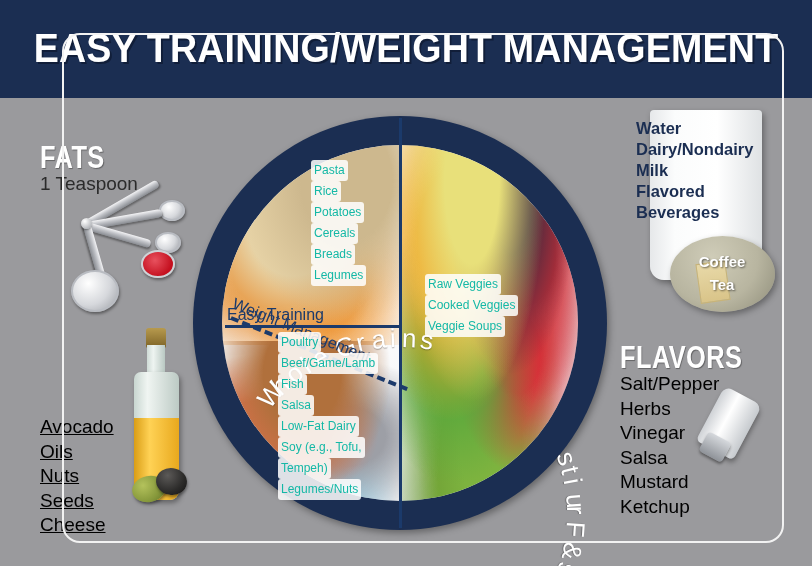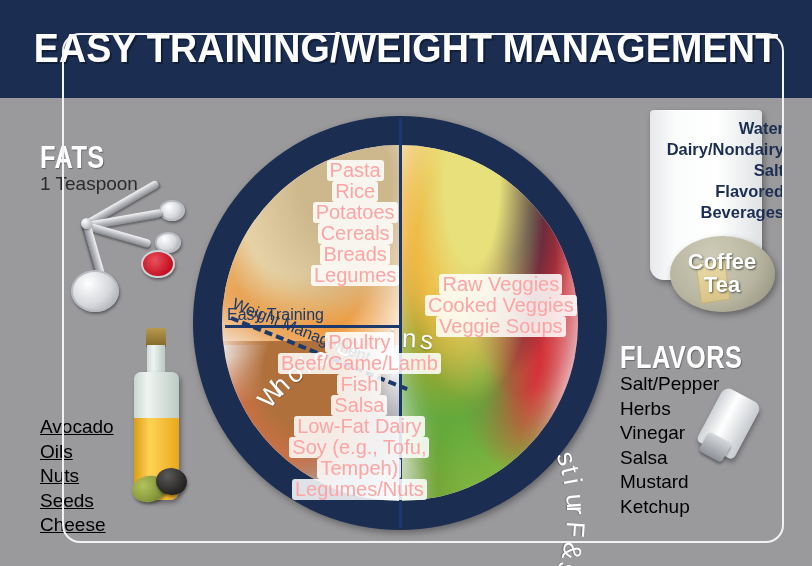--- a/index.html
+++ b/index.html
@@ -250,25 +250,24 @@
     color: #1b3a6b;
     font-size: 16px;
     white-space: nowrap;
     z-index: 10;
   }
 
   
   .callout {
     position: absolute;
     z-index: 12;
-    font-size: 20px;
+    font-size: 12px;
     line-height: 21px;
-    color: #fca5a5;
+    color: #14b8a6;
     white-space: nowrap;
-    text-align: center;
   }
   .callout div {
     background: rgba(255,255,255,0.86);
     display: inline-block;
     padding: 0 3px;
     border-radius: 3px;
   }
 
   
   #bev-wrap { position: absolute; left: 636px; top: 110px; width: 148px; height: 205px; z-index: 14; }
@@ -286,32 +285,32 @@
   }
   #teabag {
     position: absolute; left: 62px; top: 152px; width: 30px; height: 40px;
     background: linear-gradient(180deg,#e8d9a8,#d9c489);
     transform: rotate(-8deg);
     border: 1px solid #c9b madge;
     border: 1px solid #c9b477;
   }
   #bev-list {
     position: absolute; left: 0; top: 8px; width: 148px;
-    text-align: right;
+    text-align: left;
     color: #1b2e52;
     font-size: 16.5px;
     line-height: 21px;
     font-weight: 700;
     z-index: 3;
   }
   #hot-list {
     position: absolute; left: 26px; top: 140px; width: 120px;
     text-align: center;
     color: #ffffff;
-    font-size: 22px;
+    font-size: 15px;
     line-height: 23px;
     font-weight: 700;
     text-shadow: 1px 1px 2px rgba(0,0,0,0.55);
     z-index: 4;
   }
 
   
   #flavors-title { position: absolute; left: 620px; top: 340px; }
   #flavors-list { position: absolute; left: 620px; top: 372px; }
 
@@ -458,21 +457,21 @@
   </div>
 
   <div id="bev-wrap">
     <div id="glass"></div>
     <div id="cup"></div>
     <div id="teabag"></div>
 
     <div id="bev-list">
       <div>Water</div>
       <div>Dairy/Nondairy</div>
-      <div>Salt</div>
+      <div>Milk</div>
       <div>Flavored</div>
       <div>Beverages</div>
     </div>
 
     <div id="hot-list">
       <div>Coffee</div>
       <div>Tea</div>
     </div>
   </div>
 

